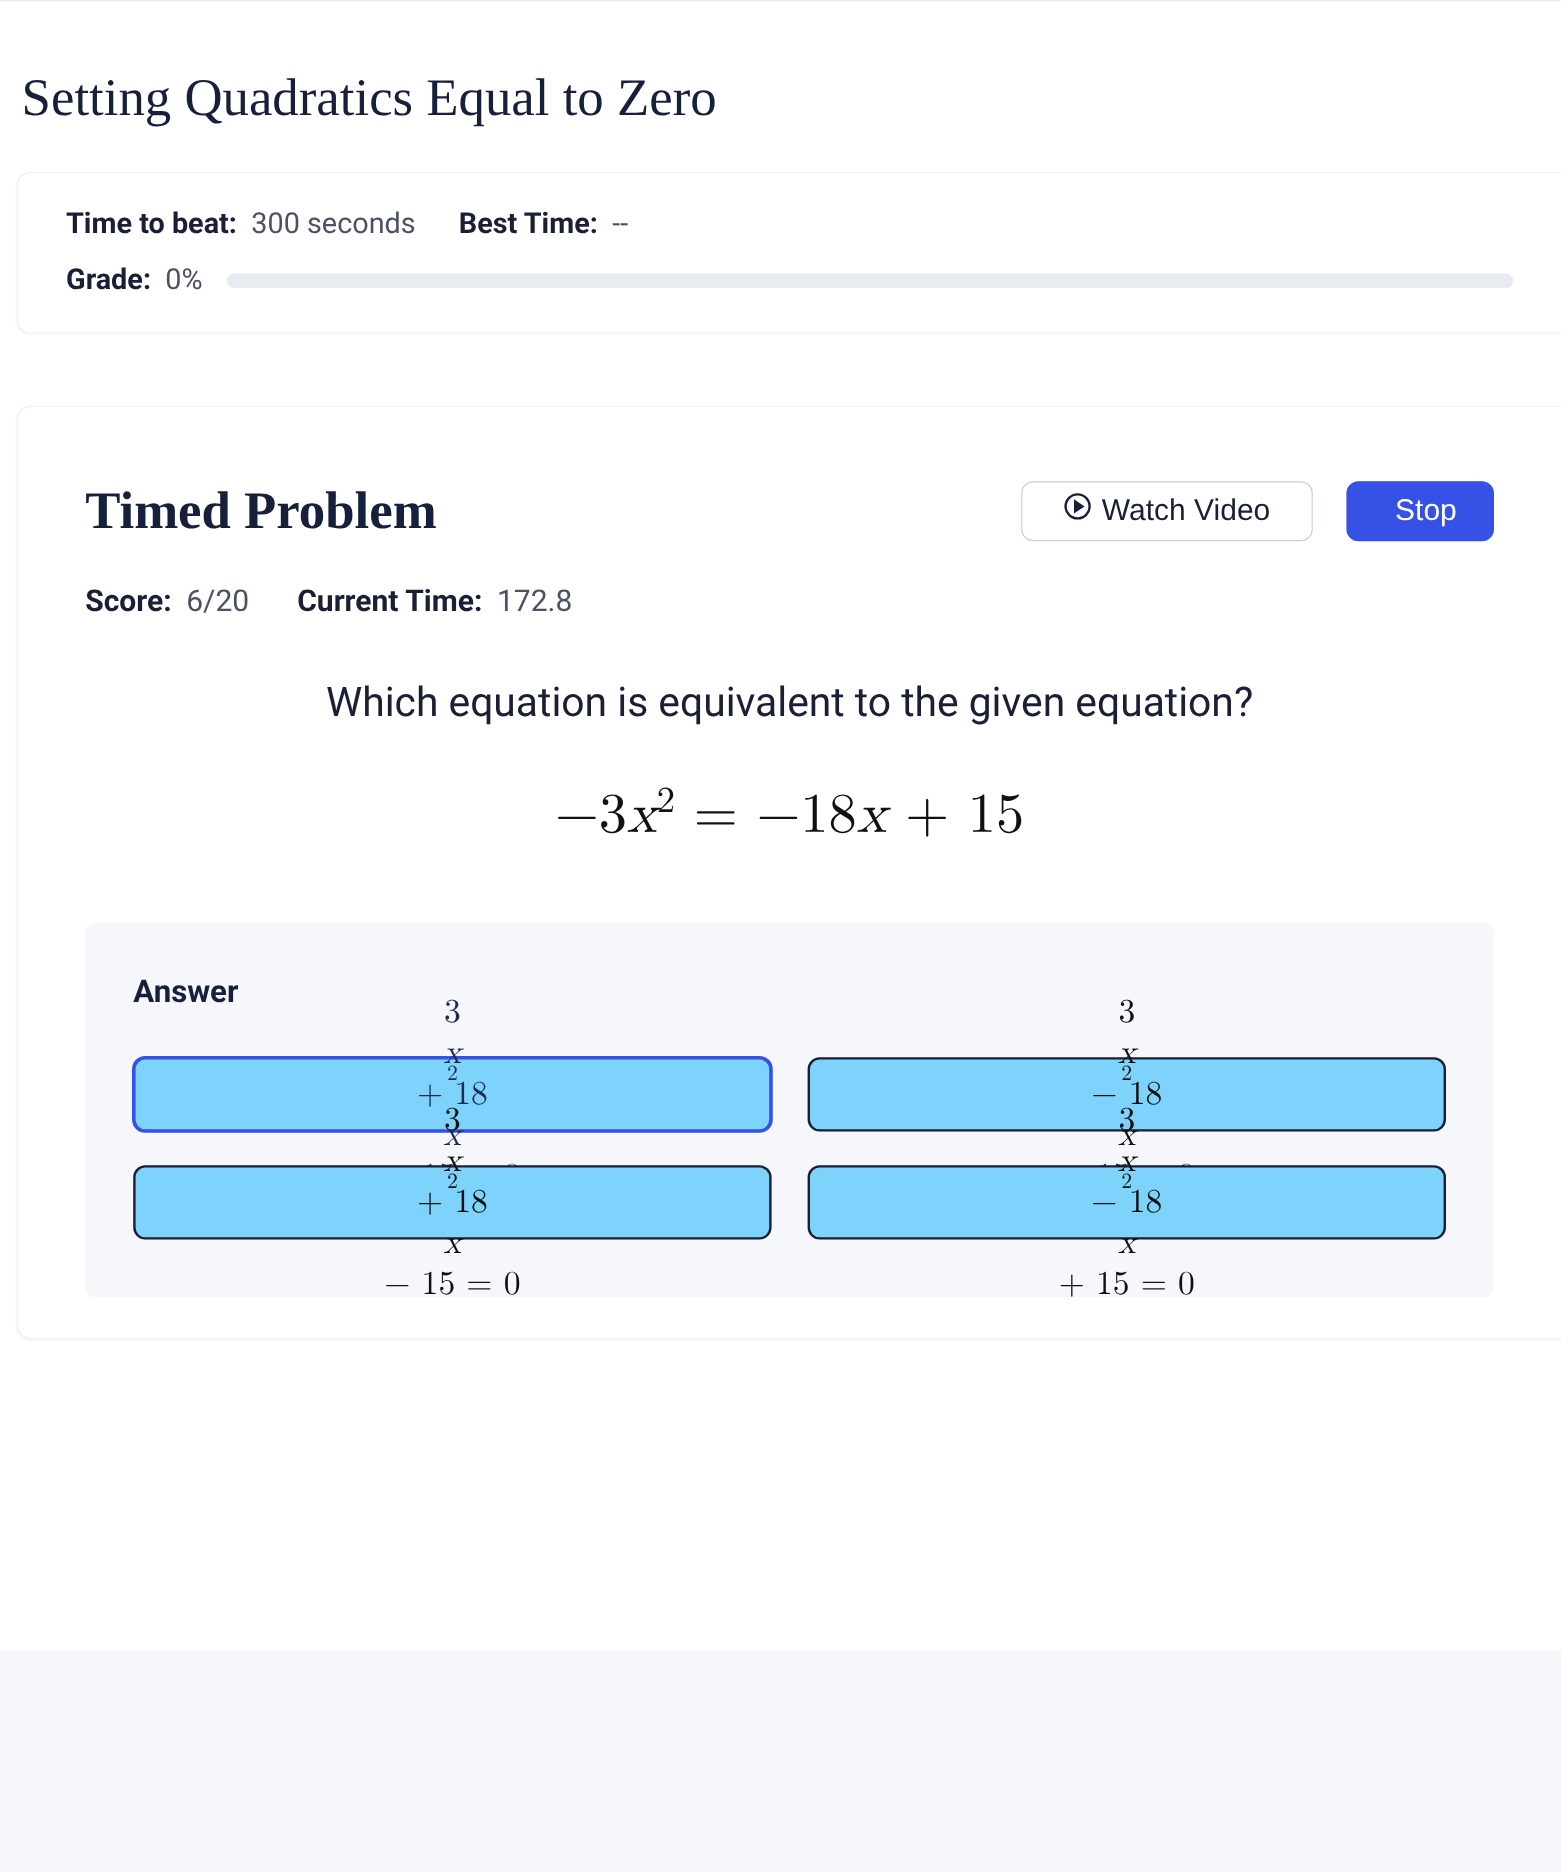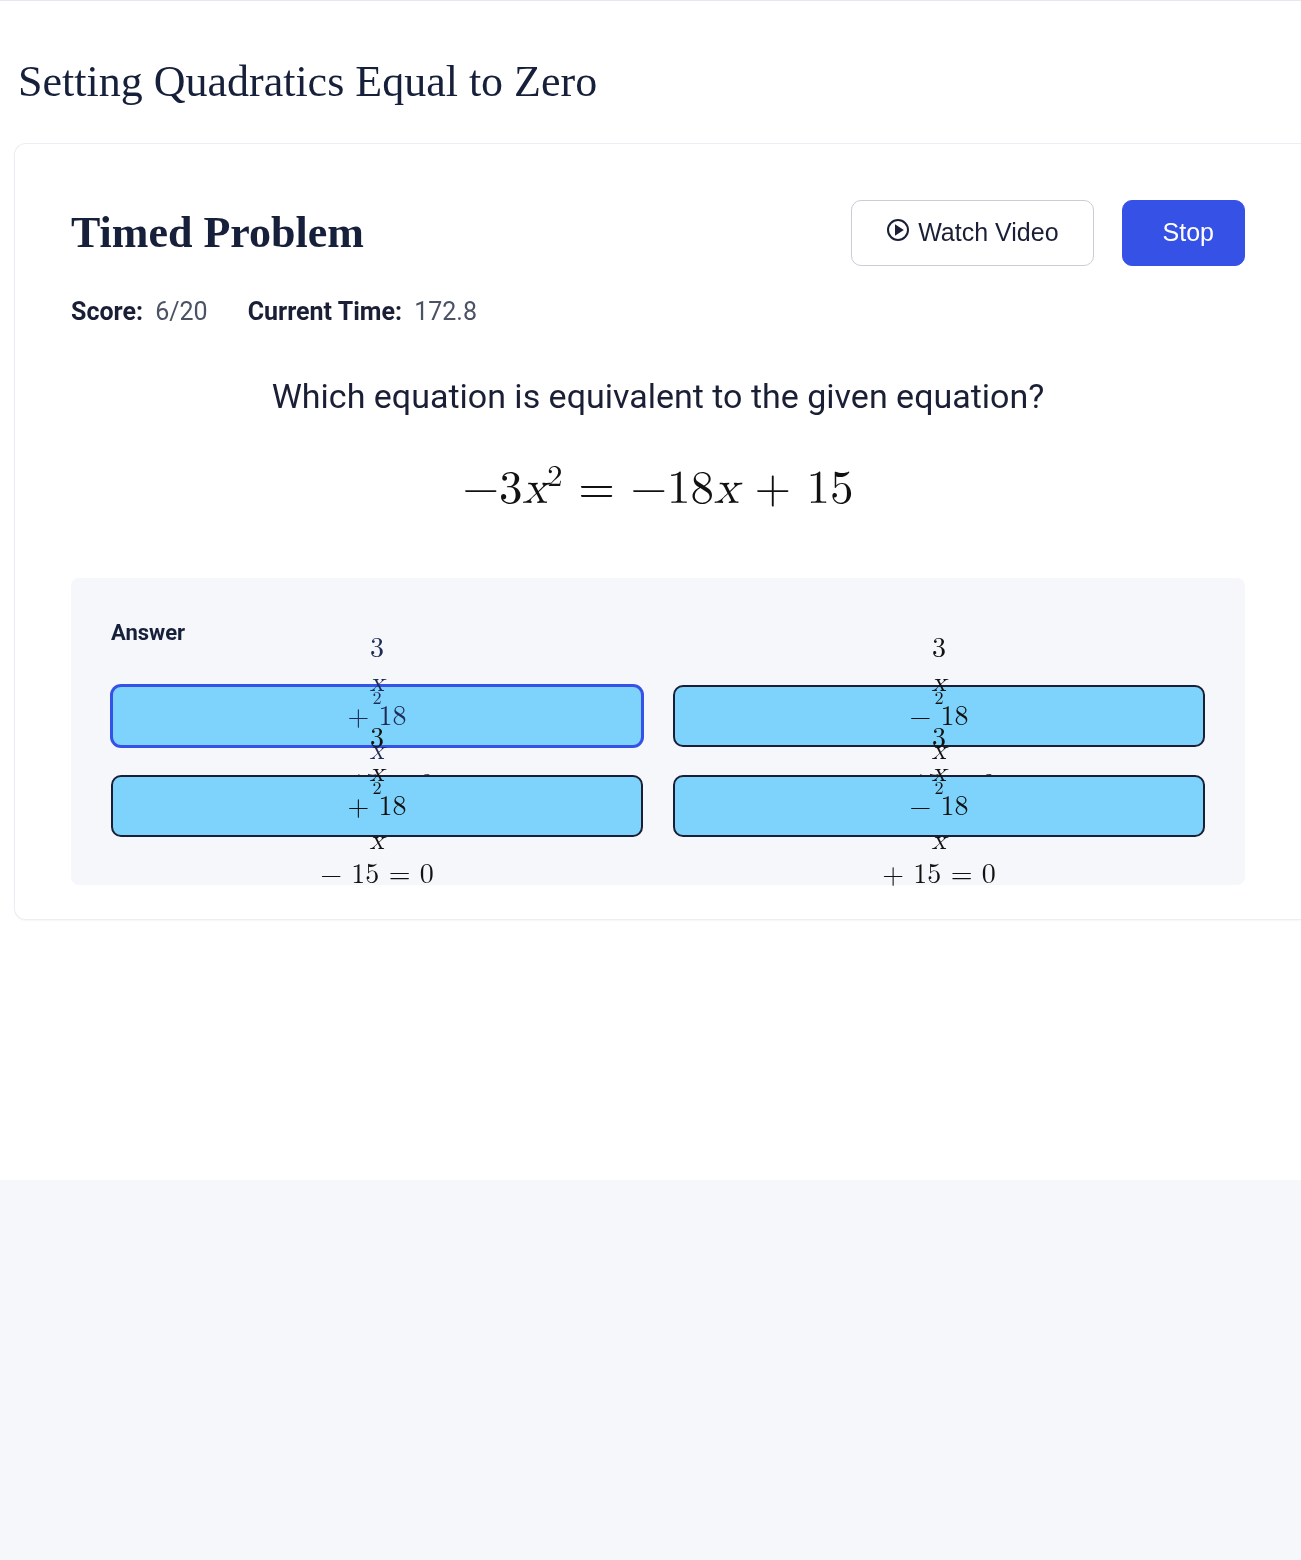--- a/index.html
+++ b/index.html
@@ -53,55 +53,76 @@
     border-bottom-right-radius:0;
   }
   .problem-header { display:flex; align-items:center; justify-content:space-between; margin-bottom:28px; gap:24px;}
   .problem-title {
     font-family: Georgia, "Times New Roman", serif;
     font-weight:700; font-size:44px; color:#17203a;
   }
   .header-actions { display:flex; gap:28px; align-items:stretch;}
   .btn {
     display:flex; align-items:center; justify-content:center; gap:8px;
-    height:66px; padding:0 34px; border-radius:10px; font-size:25px; cursor:pointer;
+    height:50px; padding:0 34px; border-radius:10px; font-size:25px; cursor:pointer;
     border:1.5px solid #c9cdd8; background:#fff; color:#1a1f36; white-space:nowrap;
   }
   .btn-primary { background:#3651e6; color:#fff; border-color:#3651e6; padding:0 30px 0 40px;}
   .play-icon { width:24px; height:24px; flex:0 0 auto;}
   .score-row { display:flex; gap:40px; margin-bottom:44px; font-size:25px;}
   .question { font-size:34px; color:#1a1f36; margin-bottom:36px;text-align:center;}
   .equation {
     font-family: "Latin Modern Math", "STIX Two Math", Cambria Math, Georgia, serif;
     font-size:47px; text-align:center; margin-bottom:56px; color:#111; white-space:nowrap;
   }
   .equation sup, .choice sup { font-size:0.65em; vertical-align:super; line-height:0;}
   .mi { font-style:italic; }
   .answer-block {
     background:#f6f7fb; border-radius:8px; padding:40px 40px 48px 40px;
   }
-  .answer-title { font-weight:700; font-size:22px; margin-bottom:36px; color:#17203a;}
+  .answer-title { font-weight:700; font-size:26px; margin-bottom:36px; color:#17203a;}
   .choices { display:grid; grid-template-columns:1fr 1fr; gap:28px 30px;}
   .choice {
     border:2px solid #1a1f36; border-radius:10px; background:#7dd3fc;
     height:62px; display:flex; align-items:center; justify-content:center;
     font-family: "Latin Modern Math", "STIX Two Math", Cambria Math, Georgia, serif;
     font-size:28px; cursor:pointer; color:#111;flex-direction:column;
   }
   .choice.selected { border-color:#3651e6; box-shadow:0 0 0 1px #3651e6; color:#1f2a55;}
   .kbd-row { display:flex; align-items:center; gap:10px; margin-top:42px; color:#4a5263; font-size:24px; cursor:pointer;}
   .chev { width:20px; height:20px;}
 </style>
 </head>
 <body>
 
 <div class="page">
 
   <h1 class="page-title">Setting Quadratics Equal to Zero</h1>
 
+  <div class="card stats-card">
+    <div class="stats-row">
+      <div>
+        <span class="stat-label">Time to beat:</span>
+        <span class="stat-value">300 seconds</span>
+      </div>
+      <div>
+        <span class="stat-label">Best Time:</span>
+        <span class="stat-value">--</span>
+      </div>
+    </div>
+    <div class="grade-row">
+      <div>
+        <span class="stat-label">Grade:</span>
+        <span class="stat-value">0%</span>
+      </div>
+      <div class="progress">
+        <div class="progress-fill"></div>
+      </div>
+    </div>
+  </div>
 
   <div class="card problem-card">
     <div class="problem-header">
       <div class="problem-title">Timed Problem</div>
       <div class="header-actions">
         <button class="btn">
           <span>
             <svg class="play-icon" viewBox="0 0 24 24" fill="none" stroke="#1a1f36" stroke-width="2">
               <circle cx="12" cy="12" r="10"></circle>
               <polygon points="10,8 16,12 10,16" fill="#1a1f36"></polygon>

